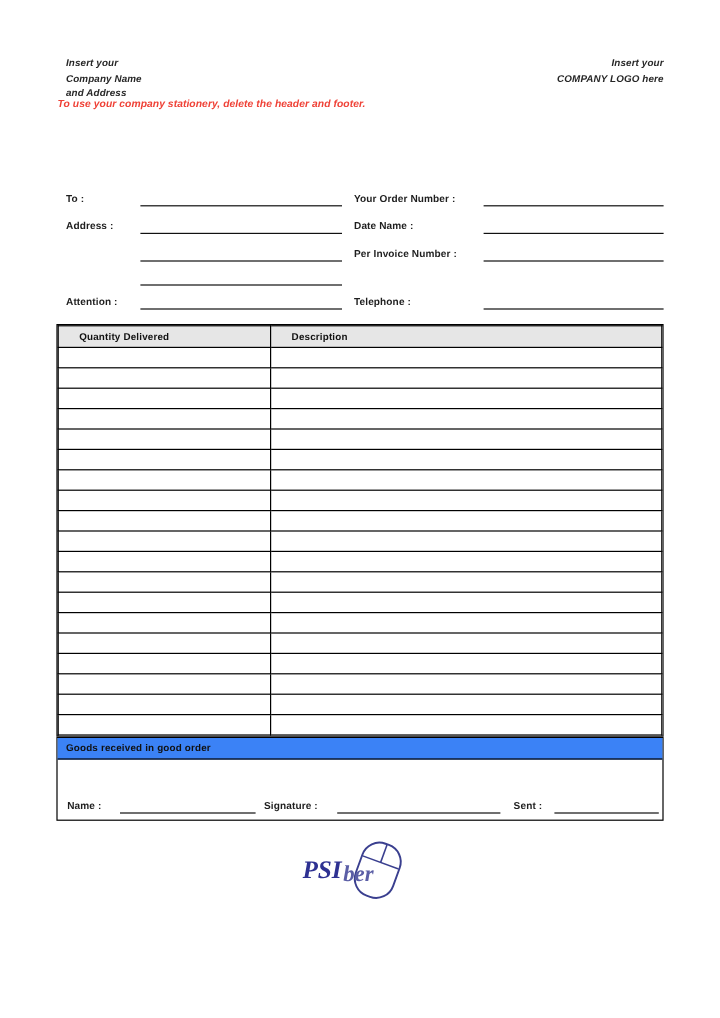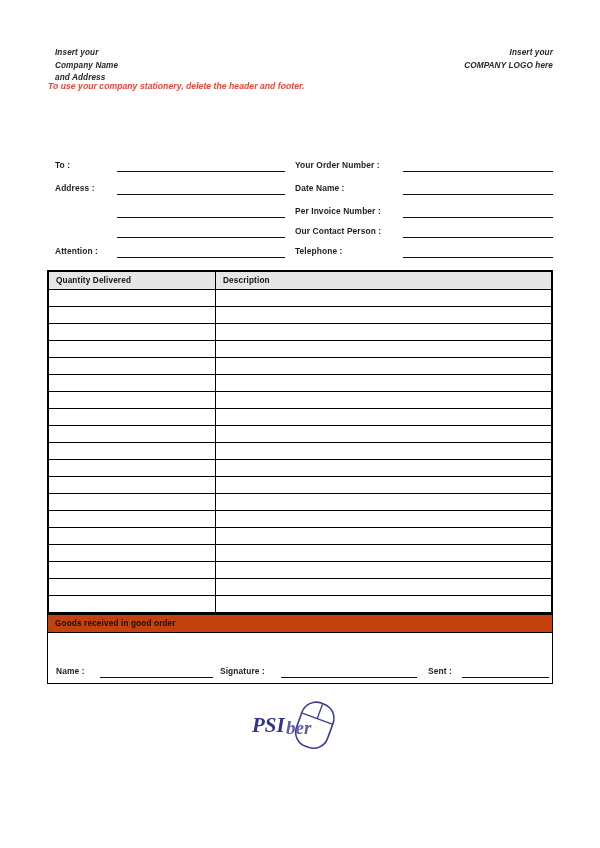--- a/index.html
+++ b/index.html
@@ -115,21 +115,21 @@
     border: 1.1px solid #000000;
     padding: 0;
     margin: 0;
   }
   .items th {
     background: #e6e6e6;
     height: 17px;
     font-size: 8.2px;
     font-weight: bold;
     text-align: left;
-    padding-left: 7px;
+    padding-left: 17px;
     color: #111111;
     letter-spacing: 0.15px;
   }
   .items td {
     height: 16px;
     background: #ffffff;
   }
   .col-qty { width: 159px; }
 
   
@@ -138,21 +138,21 @@
     left: 47px;
     top: 614px;
     width: 506px;
     height: 70px;
     border: 1.7px solid #000000;
     box-sizing: border-box;
     background: #ffffff;
   }
   .goods-head {
     height: 17px;
-    background: #c2410c;
+    background: #3b82f6;
     border-bottom: 1.2px solid #000000;
     font-size: 8.2px;
     font-weight: bold;
     padding-left: 7px;
     line-height: 17px;
     color: #111111;
     letter-spacing: 0.15px;
   }
   .goods-body {
     position: relative;
@@ -228,24 +228,20 @@
     <div class="frow col-l" style="top:86px;left:0;width:300px;">
       <span class="flabel">Attention :</span>
       <span class="fline"></span>
     </div>
     <div class="frow col-r" style="top:23px;left:0;width:600px;">
       <span class="flabel">Date Name :</span>
       <span class="fline"></span>
     </div>
     <div class="frow col-r" style="top:46px;left:0;width:600px;">
       <span class="flabel">Per Invoice Number :</span>
-      <span class="fline"></span>
-    </div>
-    <div class="frow col-r" style="top:66px;left:0;width:600px;">
-      <span class="flabel">Our Contact Person :</span>
       <span class="fline"></span>
     </div>
     <div class="frow col-r" style="top:86px;left:0;width:600px;">
       <span class="flabel">Telephone :</span>
       <span class="fline"></span>
     </div>
   </div>
 
   <div class="items">
     <table>

